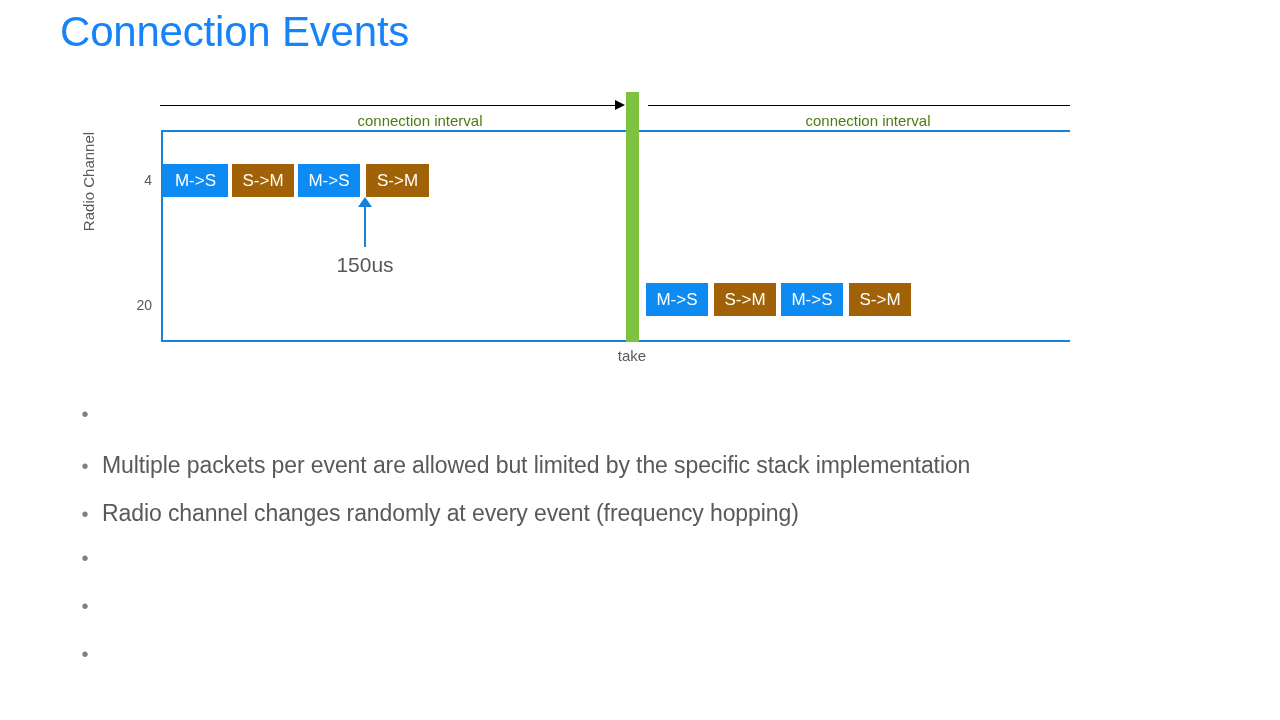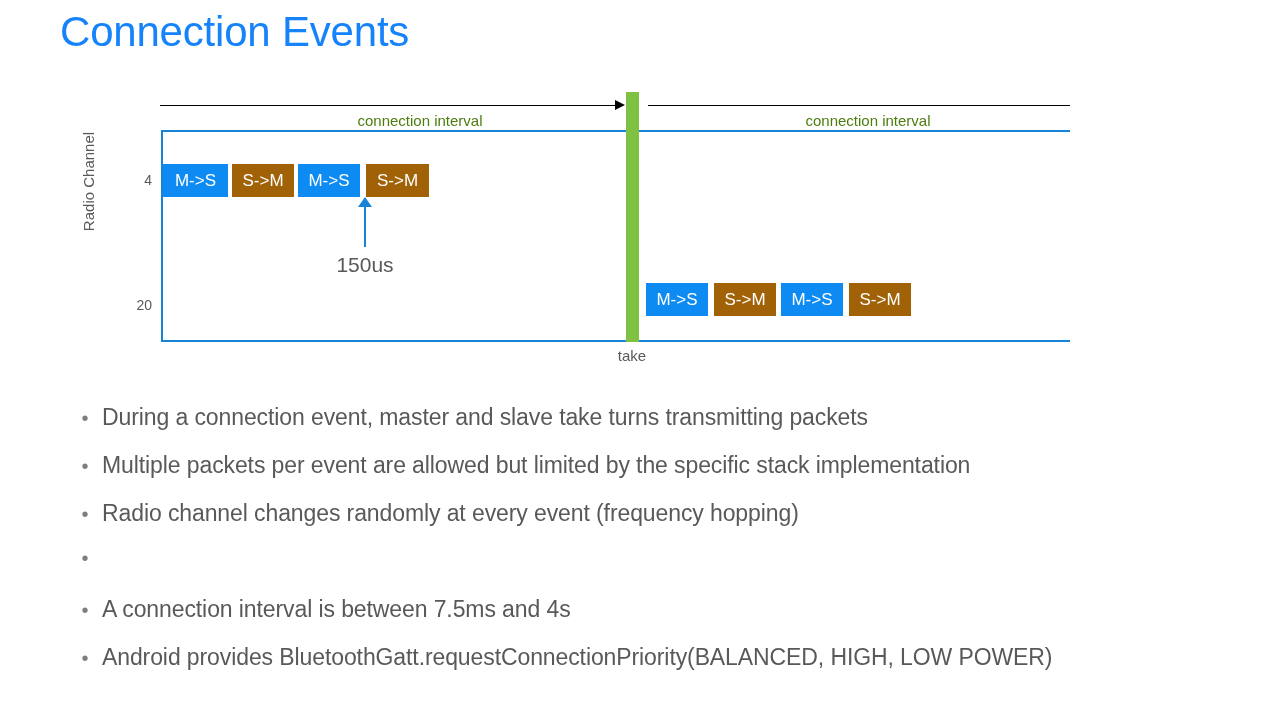--- a/index.html
+++ b/index.html
@@ -288,40 +288,37 @@
       </div>
 
     <div id="isr-arrow-shaft"></div>
     <div id="isr-arrow-head"></div>
     <div id="isr-label">150us</div>
   </div>
 
   <div id="bullets">
       <div class="bullet-row">
         <div class="bullet-dot">•</div>
-        <div class="bullet-text">During a connection event, master and slave take turns transmitting packets</div>
       </div>
       <div class="bullet-row">
         <div class="bullet-dot">•</div>
         <div class="bullet-text">Multiple packets per event are allowed but limited by the specific stack implementation</div>
       </div>
       <div class="bullet-row">
         <div class="bullet-dot">•</div>
         <div class="bullet-text">Radio channel changes randomly at every event (frequency hopping)</div>
       </div>
       <div class="bullet-row">
         <div class="bullet-dot">•</div>
       </div>
       <div class="bullet-row">
         <div class="bullet-dot">•</div>
-        <div class="bullet-text">A connection interval is between 7.5ms and 4s</div>
-      </div>
-      <div class="bullet-row">
-        <div class="bullet-dot">•</div>
-        <div class="bullet-text">Android provides BluetoothGatt.requestConnectionPriority(BALANCED, HIGH, LOW POWER)</div>
+      </div>
+      <div class="bullet-row">
+        <div class="bullet-dot">•</div>
       </div>
     </div>
 
   <div id="footer-decoration">
     <div id="footer-line"></div>
     <div class="footer-dot" id="footer-dot-left"></div>
     <div class="footer-dot" id="footer-dot-right"></div>
   </div>
 
 </div>

